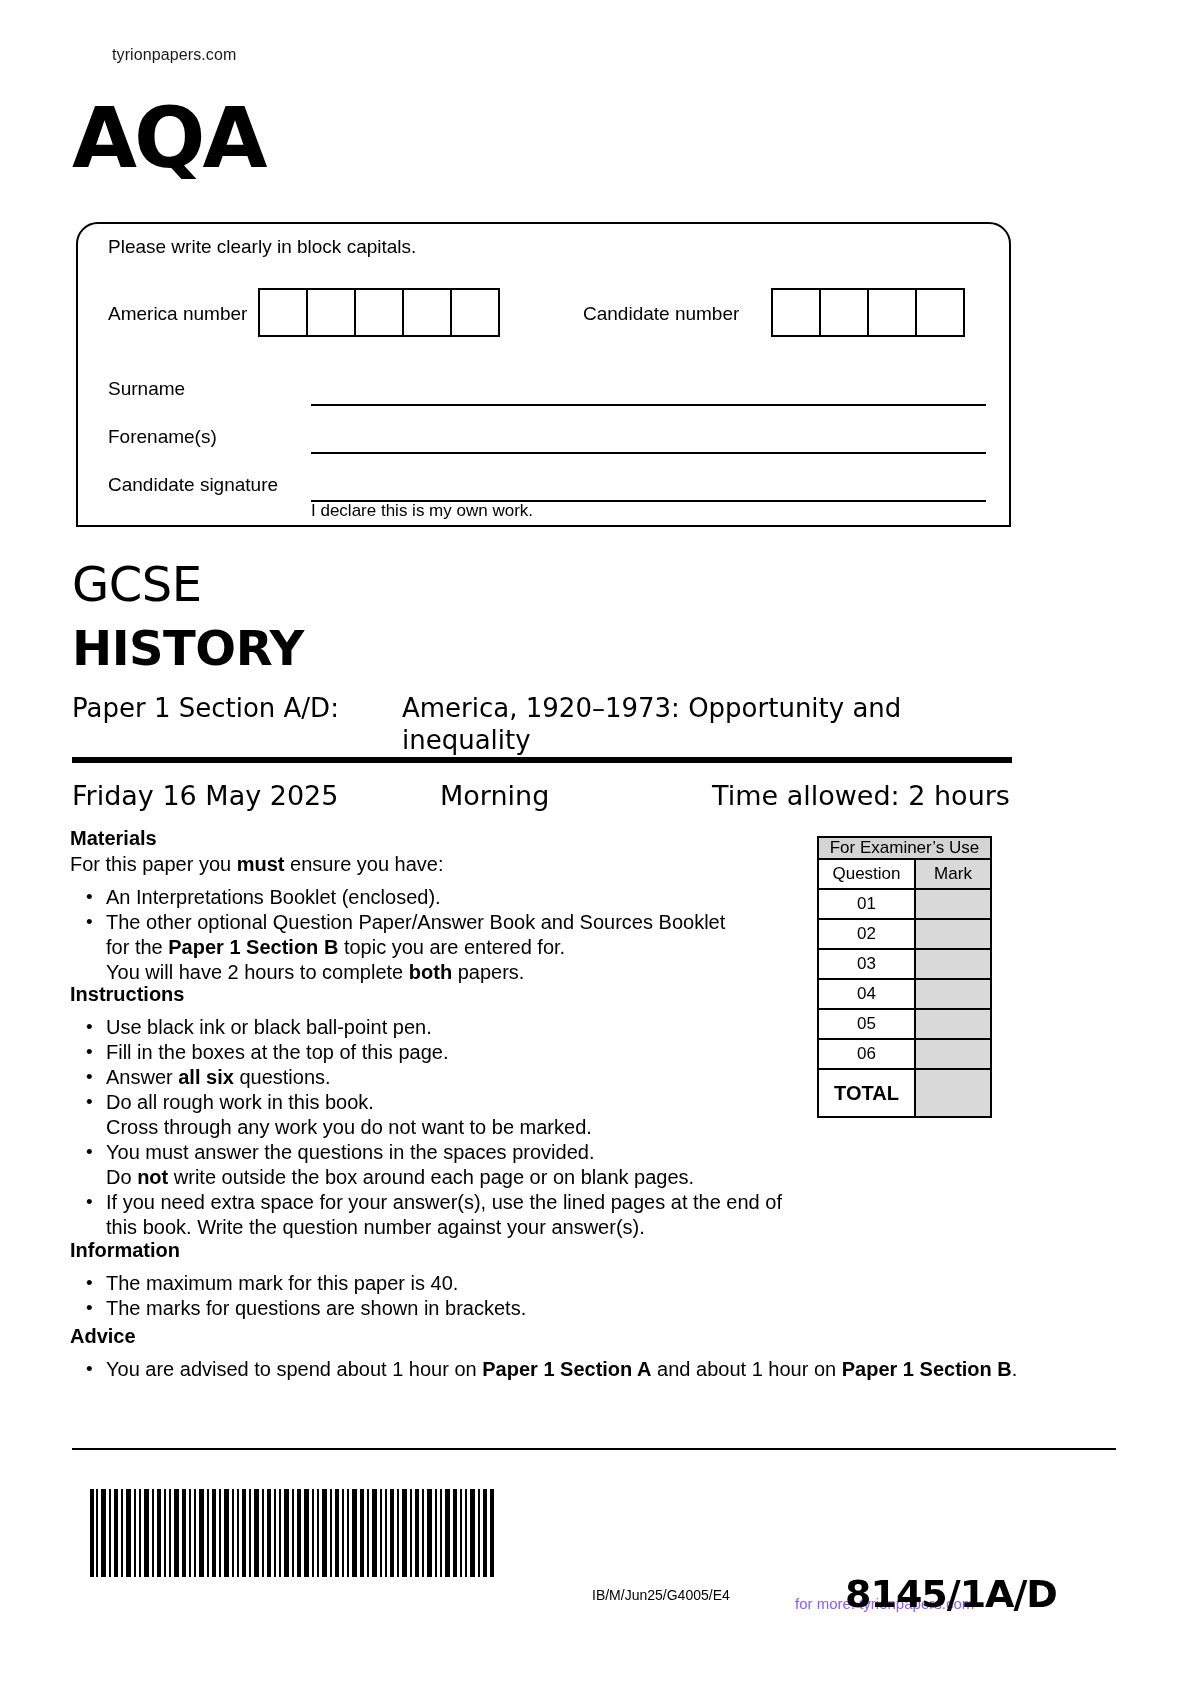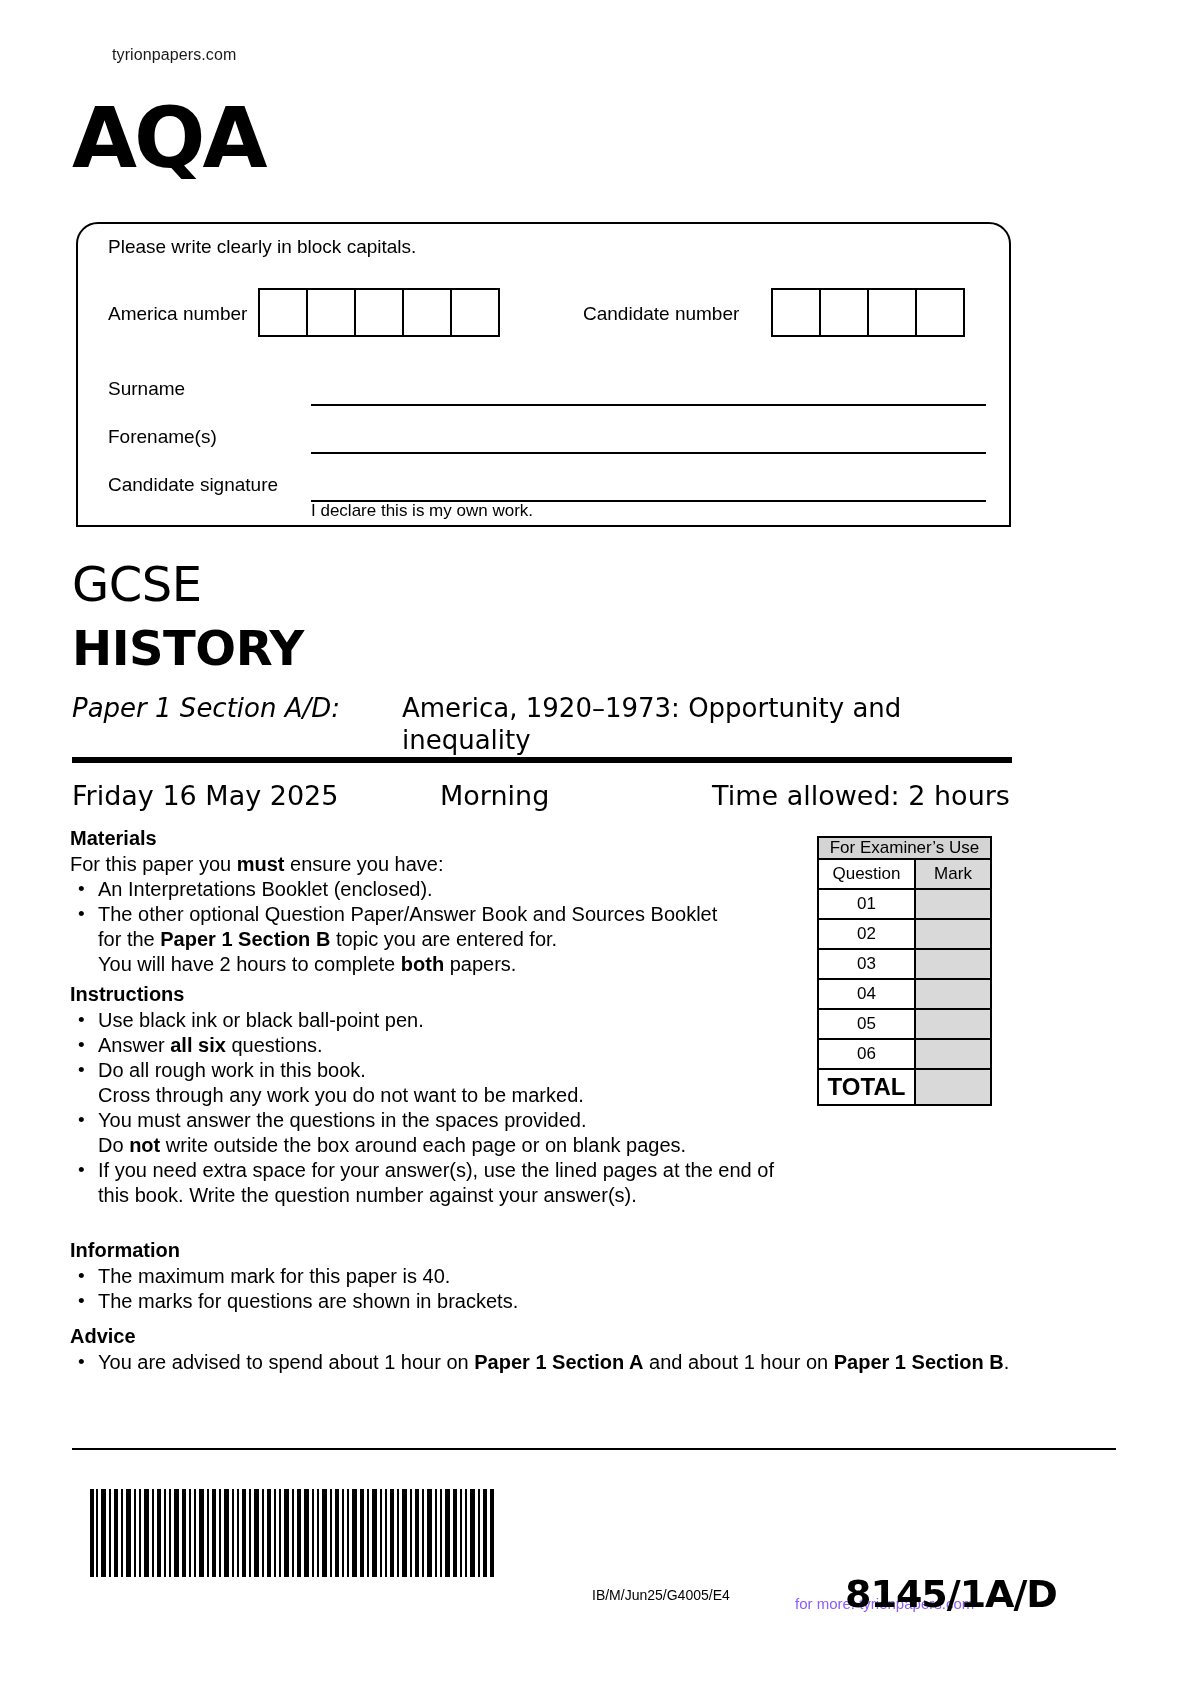--- a/index.html
+++ b/index.html
@@ -133,21 +133,20 @@
     top: 692px;
     width: 940px;
     font-size: 26px;
     line-height: 32px;
     font-family: "DejaVu Sans", sans-serif;
   }
   .t-paper .pp-label {
     display: inline-block;
     width: 330px;
     vertical-align: top;
-    font-style: italic;
   }
   .t-paper .pp-topic {
     display: inline-block;
     width: 560px;
     vertical-align: top;
   }
   .rule-thick {
     position: absolute;
     left: 72px;
     top: 757px;
@@ -177,21 +176,21 @@
     line-height: 25px;
   }
   .sec h3 {
     margin: 0 0 1px 0;
     font-size: 20px;
     font-weight: bold;
     line-height: 25px;
   }
   .sec p { margin: 0; }
   .sec ul {
-    margin: 0;
+    margin: 8px;
     padding: 0;
     list-style: none;
   }
   .sec li {
     position: relative;
     padding-left: 28px;
     margin: 0;
   }
   .sec li::before {
     content: "\2022";
@@ -227,22 +226,22 @@
   .ex-table .hdr-span {
     background: #d4d4d4;
     font-size: 17px;
     height: 21px;
   }
   .ex-table .col-q { width: 97px; background: #ffffff; }
   .ex-table .col-m { width: 76px; background: #d9d9d9; }
   .ex-table .hdr-mark { background: #d9d9d9; }
   .ex-table .total-lbl {
     font-weight: bold;
-    font-size: 24px;
-    height: 36px;
+    font-size: 20px;
+    height: 48px;
   }
   .ex-table .total-mark { background: #d9d9d9; height: 36px; }
 
   
   .rule-thin {
     position: absolute;
     left: 72px;
     top: 1448px;
     width: 1044px;
     height: 2px;
@@ -344,20 +343,21 @@
         <span class="cont"><span>for the </span><b>Paper 1 Section B</b><span> topic you are entered for.</span></span>
         <span class="cont"><span>You will have 2 hours to complete </span><b>both</b><span> papers.</span></span>
       </li>
     </ul>
   </div>
 
   <div class="sec sec-instructions">
     <h3>Instructions</h3>
     <ul>
       <li><span>Use black ink or black ball-point pen.</span></li>
+      <li><span>Fill in the boxes at the top of this page.</span></li>
       <li><span>Answer </span><b>all six</b><span> questions.</span></li>
       <li><span>Do all rough work in this book.</span>
         <span class="cont">Cross through any work you do not want to be marked.</span>
       </li>
       <li><span>You must answer the questions in the spaces provided.</span>
         <span class="cont"><span>Do </span><b>not</b><span> write outside the box around each page or on blank pages.</span></span>
       </li>
       <li><span>If you need extra space for your answer(s), use the lined pages at the end of</span>
         <span class="cont">this book.  Write the question number against your answer(s).</span>
       </li>

